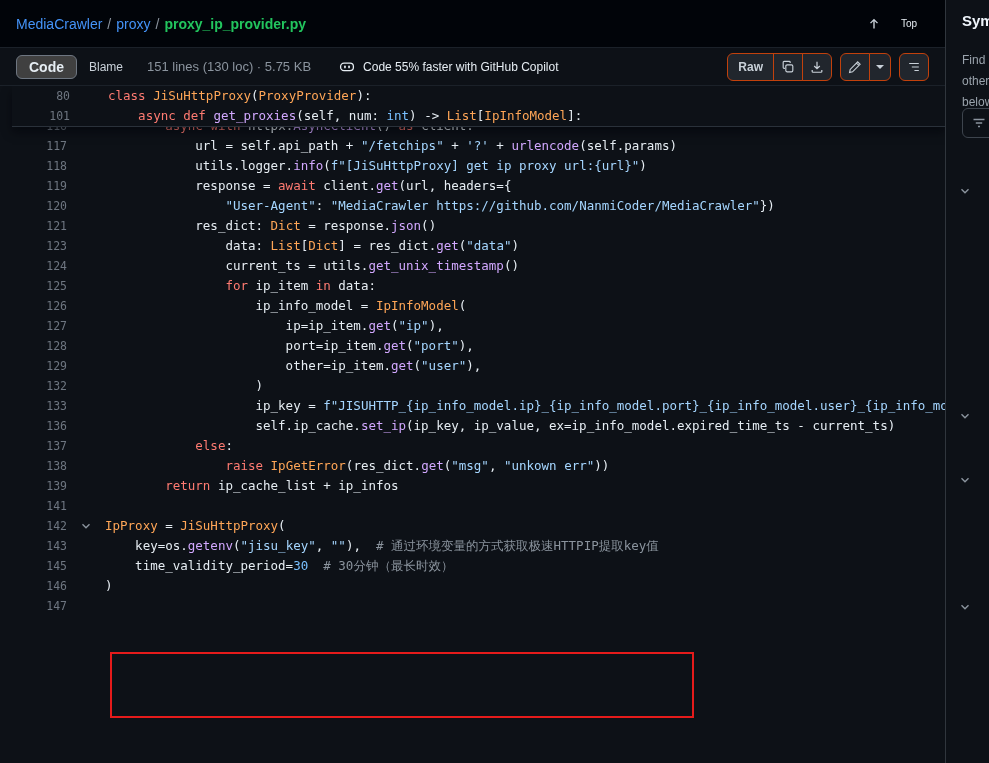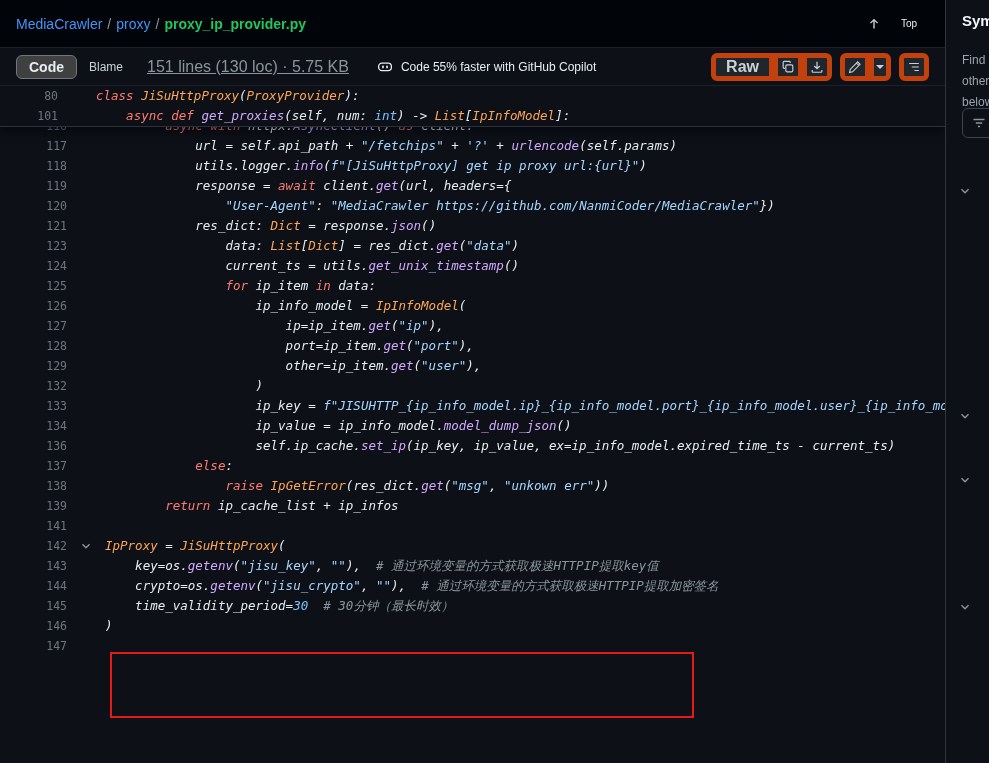--- a/index.html
+++ b/index.html
@@ -19,45 +19,45 @@
   .crumb-file{color:#22c55e;font-weight:700;}
   .top-btn{display:flex;align-items:center;gap:20px;font-size:10px;color:#e6edf3;cursor:pointer;}
 
   
   .toolbar{height:38px;flex:none;display:flex;align-items:center;padding:0 16px;
     box-sizing:border-box;background:#0d1117;border-bottom:1px solid #1b2129;}
   .seg{display:flex;align-items:center;}
   .seg-code{padding:3px 12px;font-size:14px;font-weight:600;color:#e6edf3;background:#404040;
     border:1px solid #6e7681;border-radius:6px;cursor:pointer;}
   .seg-blame{padding:4px 12px;font-size:12px;color:#c9d1d9;cursor:pointer;}
-  .meta{color:#8b949e;font-size:16px;margin-left:12px;white-space:nowrap;text-decoration:underline;}
+  .meta{color:#8b949e;font-size:13px;margin-left:12px;white-space:nowrap;}
   .copilot{display:flex;align-items:center;gap:8px;color:#e6edf3;font-size:12px;margin-left:28px;white-space:nowrap;}
   .toolbar-right{margin-left:auto;display:flex;align-items:center;gap:8px;}
   .btn-group{display:flex;}
-  .btn{height:28px;box-sizing:border-box;background:#21262d;border:5px solid #c2410c;
-    color:#c9d1d9;font-size:16px;font-weight:600;display:flex;align-items:center;justify-content:center;
+  .btn{height:28px;box-sizing:border-box;background:#21262d;border:1px solid #c2410c;
+    color:#c9d1d9;font-size:12px;font-weight:600;display:flex;align-items:center;justify-content:center;
     padding:0 10px;cursor:pointer;}
   .btn-group .btn{border-radius:0;margin-left:-1px;}
   .btn-group .btn:first-child{border-radius:6px 0 0 6px;margin-left:0;}
   .btn-group .btn:last-child{border-radius:0 6px 6px 0;}
   .icon-btn{width:30px;padding:0;}
   .caret-btn{width:22px;padding:0;}
   .solo{border-radius:6px;}
   .caret{width:0;height:0;border:4px solid transparent;border-top-color:#c9d1d9;margin-top:4px;}
 
   
   .code-wrap{position:relative;flex:1;overflow:hidden;background:#0d1117;
     font-family:"DejaVu Sans Mono",monospace;}
   .code-lines{position:absolute;top:30px;left:0;right:0;margin-left:9px;}
-  .sticky{position:absolute;top:0;left:0;right:0;z-index:2;background:#0d1117;
+  .sticky{position:absolute;top:0;left:12px;right:0;z-index:2;background:#0d1117;
     box-shadow:0 1px 0 #2a313a,0 6px 9px rgba(1,4,9,.55);}
   .code-row{display:flex;height:20px;line-height:20px;font-size:12.5px;}
   .ln{flex:none;width:58px;text-align:right;color:#6e7681;font-size:11.5px;cursor:pointer;}
   .gutter-mid{flex:none;width:38px;display:flex;align-items:center;justify-content:center;}
-  .code-text{flex:1;white-space:pre;overflow:hidden;color:#e6edf3;font-style:italic;}
+  .code-text{flex:1;white-space:pre;overflow:hidden;color:#e6edf3;}
   .tok-k{color:#ff7b72;}
   .tok-f{color:#d2a8ff;}
   .tok-v{color:#ffa657;}
   .tok-s{color:#a5d6ff;}
   .tok-n{color:#79c0ff;}
   .tok-c{color:#8b949e;}
   .annotation-box{position:absolute;left:110px;width:584px;top:566px;height:66px;
     border:2px solid #e51b1b;z-index:3;pointer-events:none;box-sizing:border-box;}
 
   
@@ -222,25 +222,20 @@
           <span class="ln">132</span>
           <span class="gutter-mid"></span>
           <span class="code-text"><span>                    )</span></span>
         </div>
         <div class="code-row">
           <span class="ln">133</span>
           <span class="gutter-mid"></span>
           <span class="code-text"><span>                    ip_key = </span><span class="tok-s">f"JISUHTTP_{ip_info_model.ip}_{ip_info_model.port}_{ip_info_model.user}_{ip_info_model.password}"</span></span>
         </div>
         <div class="code-row">
-          <span class="ln">134</span>
-          <span class="gutter-mid"></span>
-          <span class="code-text"><span>                    ip_value = ip_info_model.</span><span class="tok-f">model_dump_json</span><span>()</span></span>
-        </div>
-        <div class="code-row">
           <span class="ln">136</span>
           <span class="gutter-mid"></span>
           <span class="code-text"><span>                    self.ip_cache.</span><span class="tok-f">set_ip</span><span>(ip_key, ip_value, ex=ip_info_model.expired_time_ts - current_ts)</span></span>
         </div>
         <div class="code-row">
           <span class="ln">137</span>
           <span class="gutter-mid"></span>
           <span class="code-text"><span>            </span><span class="tok-k">else</span><span>:</span></span>
         </div>
         <div class="code-row">
@@ -266,25 +261,20 @@
             </svg>
           </span>
           <span class="code-text"><span class="tok-v">IpProxy</span><span> = </span><span class="tok-v">JiSuHttpProxy</span><span>(</span></span>
         </div>
         <div class="code-row">
           <span class="ln">143</span>
           <span class="gutter-mid"></span>
           <span class="code-text"><span>    key=os.</span><span class="tok-f">getenv</span><span>(</span><span class="tok-s">"jisu_key"</span><span>, </span><span class="tok-s">""</span><span>),  </span><span class="tok-c"># 通过环境变量的方式获取极速HTTPIP提取key值</span></span>
         </div>
         <div class="code-row">
-          <span class="ln">144</span>
-          <span class="gutter-mid"></span>
-          <span class="code-text"><span>    crypto=os.</span><span class="tok-f">getenv</span><span>(</span><span class="tok-s">"jisu_crypto"</span><span>, </span><span class="tok-s">""</span><span>),  </span><span class="tok-c"># 通过环境变量的方式获取极速HTTPIP提取加密签名</span></span>
-        </div>
-        <div class="code-row">
           <span class="ln">145</span>
           <span class="gutter-mid"></span>
           <span class="code-text"><span>    time_validity_period=</span><span class="tok-n">30</span><span>  </span><span class="tok-c"># 30分钟（最长时效）</span></span>
         </div>
         <div class="code-row">
           <span class="ln">146</span>
           <span class="gutter-mid"></span>
           <span class="code-text"><span>)</span></span>
         </div>
         <div class="code-row">

